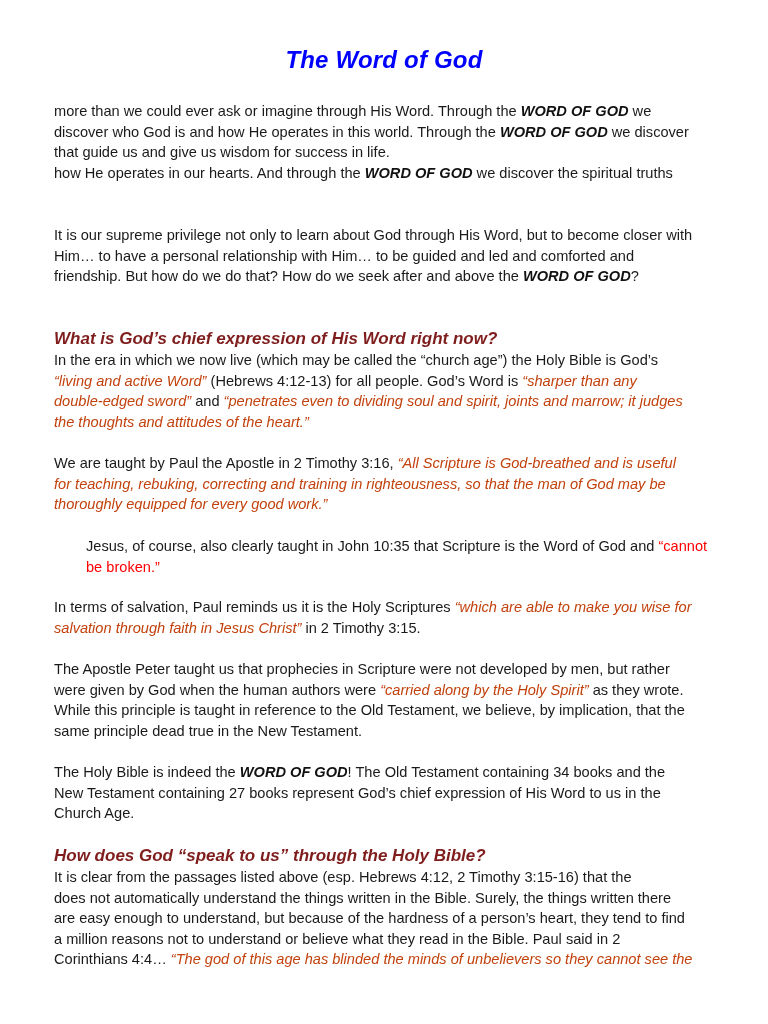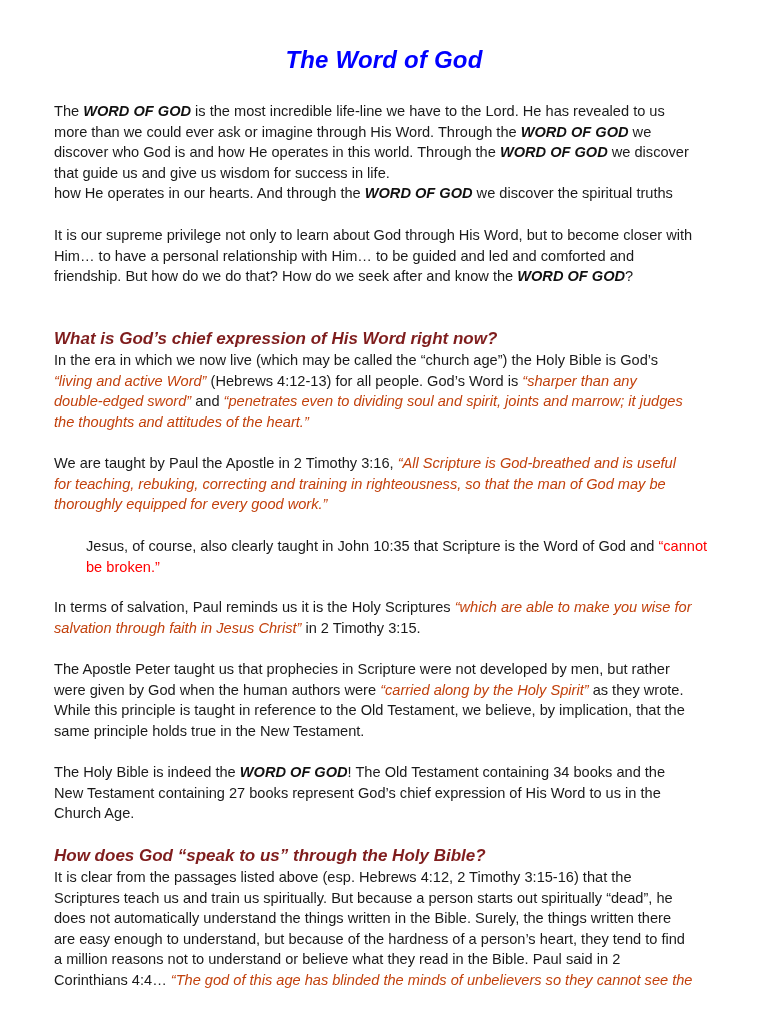--- a/index.html
+++ b/index.html
@@ -34,31 +34,30 @@
     .line { display: block; white-space: nowrap; }
   </style>
 </head>
 <body>
 
 <div class="page">
 
   <div class="title">The Word of God</div>
 
   <div class="block" style="top:101px;">
-    <span class="line"><span>The </span><span class="kw">WORD OF GOD</span><span> is the most incredible life-line we have to the Lord.  He has revealed to us</span></span>
     <span class="line"><span>more than we could ever ask or imagine through His Word.  Through the </span><span class="kw">WORD OF GOD</span><span> we</span></span>
     <span class="line"><span>discover who God is and how He operates in this world.  Through the </span><span class="kw">WORD OF GOD</span><span> we discover</span></span>
     <span class="line">that guide us and give us wisdom for success in life.</span>
     <span class="line"><span>how He operates in our hearts.  And through the </span><span class="kw">WORD OF GOD</span><span> we discover the spiritual truths</span></span>
   </div>
 
   <div class="block" style="top:225px;">
     <span class="line">It is our supreme privilege not only to learn about God through His Word, but to become closer with</span>
     <span class="line">Him… to have a personal relationship with Him… to be guided and led and comforted and</span>
-    <span class="line"><span>friendship.  But how do we do that?  How do we seek after and know the </span><span class="kw">WORD OF GOD</span><span>?</span></span>
+    <span class="line"><span>friendship.  But how do we do that?  How do we seek after and above the </span><span class="kw">WORD OF GOD</span><span>?</span></span>
   </div>
 
   <div class="h2" style="top:328px;">What is God’s chief expression of His Word right now?</div>
 
   <div class="block" style="top:350px;">
     <span class="line">In the era in which we now live (which may be called the “church age”) the Holy Bible is God’s</span>
     <span class="line"><span class="q">“living and active Word”</span><span> (Hebrews 4:12-13) for all people.  God’s Word is </span><span class="q">“sharper than any</span></span>
     <span class="line"><span class="q">double-edged sword”</span><span> and </span><span class="q">“penetrates even to dividing soul and spirit, joints and marrow; it judges</span></span>
     <span class="line"><span class="q">the thoughts and attitudes of the heart.”</span></span>
   </div>
@@ -76,33 +75,32 @@
 
   <div class="block" style="top:597px;">
     <span class="line"><span>In terms of salvation, Paul reminds us it is the Holy Scriptures </span><span class="q">“which are able to make you wise for</span></span>
     <span class="line"><span class="q">salvation through faith in Jesus Christ”</span><span> in 2 Timothy 3:15.</span></span>
   </div>
 
   <div class="block" style="top:659px;">
     <span class="line">The Apostle Peter taught us that prophecies in Scripture were not developed by men, but rather</span>
     <span class="line"><span>were given by God when the human authors were </span><span class="q">“carried along by the Holy Spirit”</span><span> as they wrote.</span></span>
     <span class="line">While this principle is taught in reference to the Old Testament, we believe, by implication, that the</span>
-    <span class="line">same principle holds true in the New Testament.</span>
+    <span class="line">same principle dead true in the New Testament.</span>
   </div>
 
   <div class="block" style="top:762px;">
     <span class="line"><span>The Holy Bible is indeed the </span><span class="kw">WORD OF GOD</span><span>!  The Old Testament containing 34 books and the</span></span>
     <span class="line">New Testament containing 27 books represent God’s chief expression of His Word to us in the</span>
     <span class="line">Church Age.</span>
   </div>
 
   <div class="h2" style="top:845px;">How does God “speak to us” through the Holy Bible?</div>
 
   <div class="block" style="top:867px;">
     <span class="line">It is clear from the passages listed above (esp. Hebrews 4:12, 2 Timothy 3:15-16) that the</span>
-    <span class="line">Scriptures teach us and train us spiritually.  But because a person starts out spiritually “dead”, he</span>
     <span class="line">does not automatically understand the things written in the Bible.  Surely, the things written there</span>
     <span class="line">are easy enough to understand, but because of the hardness of a person’s heart, they tend to find</span>
     <span class="line">a million reasons not to understand or believe what they read in the Bible.  Paul said in 2</span>
     <span class="line"><span>Corinthians 4:4… </span><span class="q">“The god of this age has blinded the minds of unbelievers so they cannot see the</span></span>
   </div>
 
 </div>
 
 </body></html>

